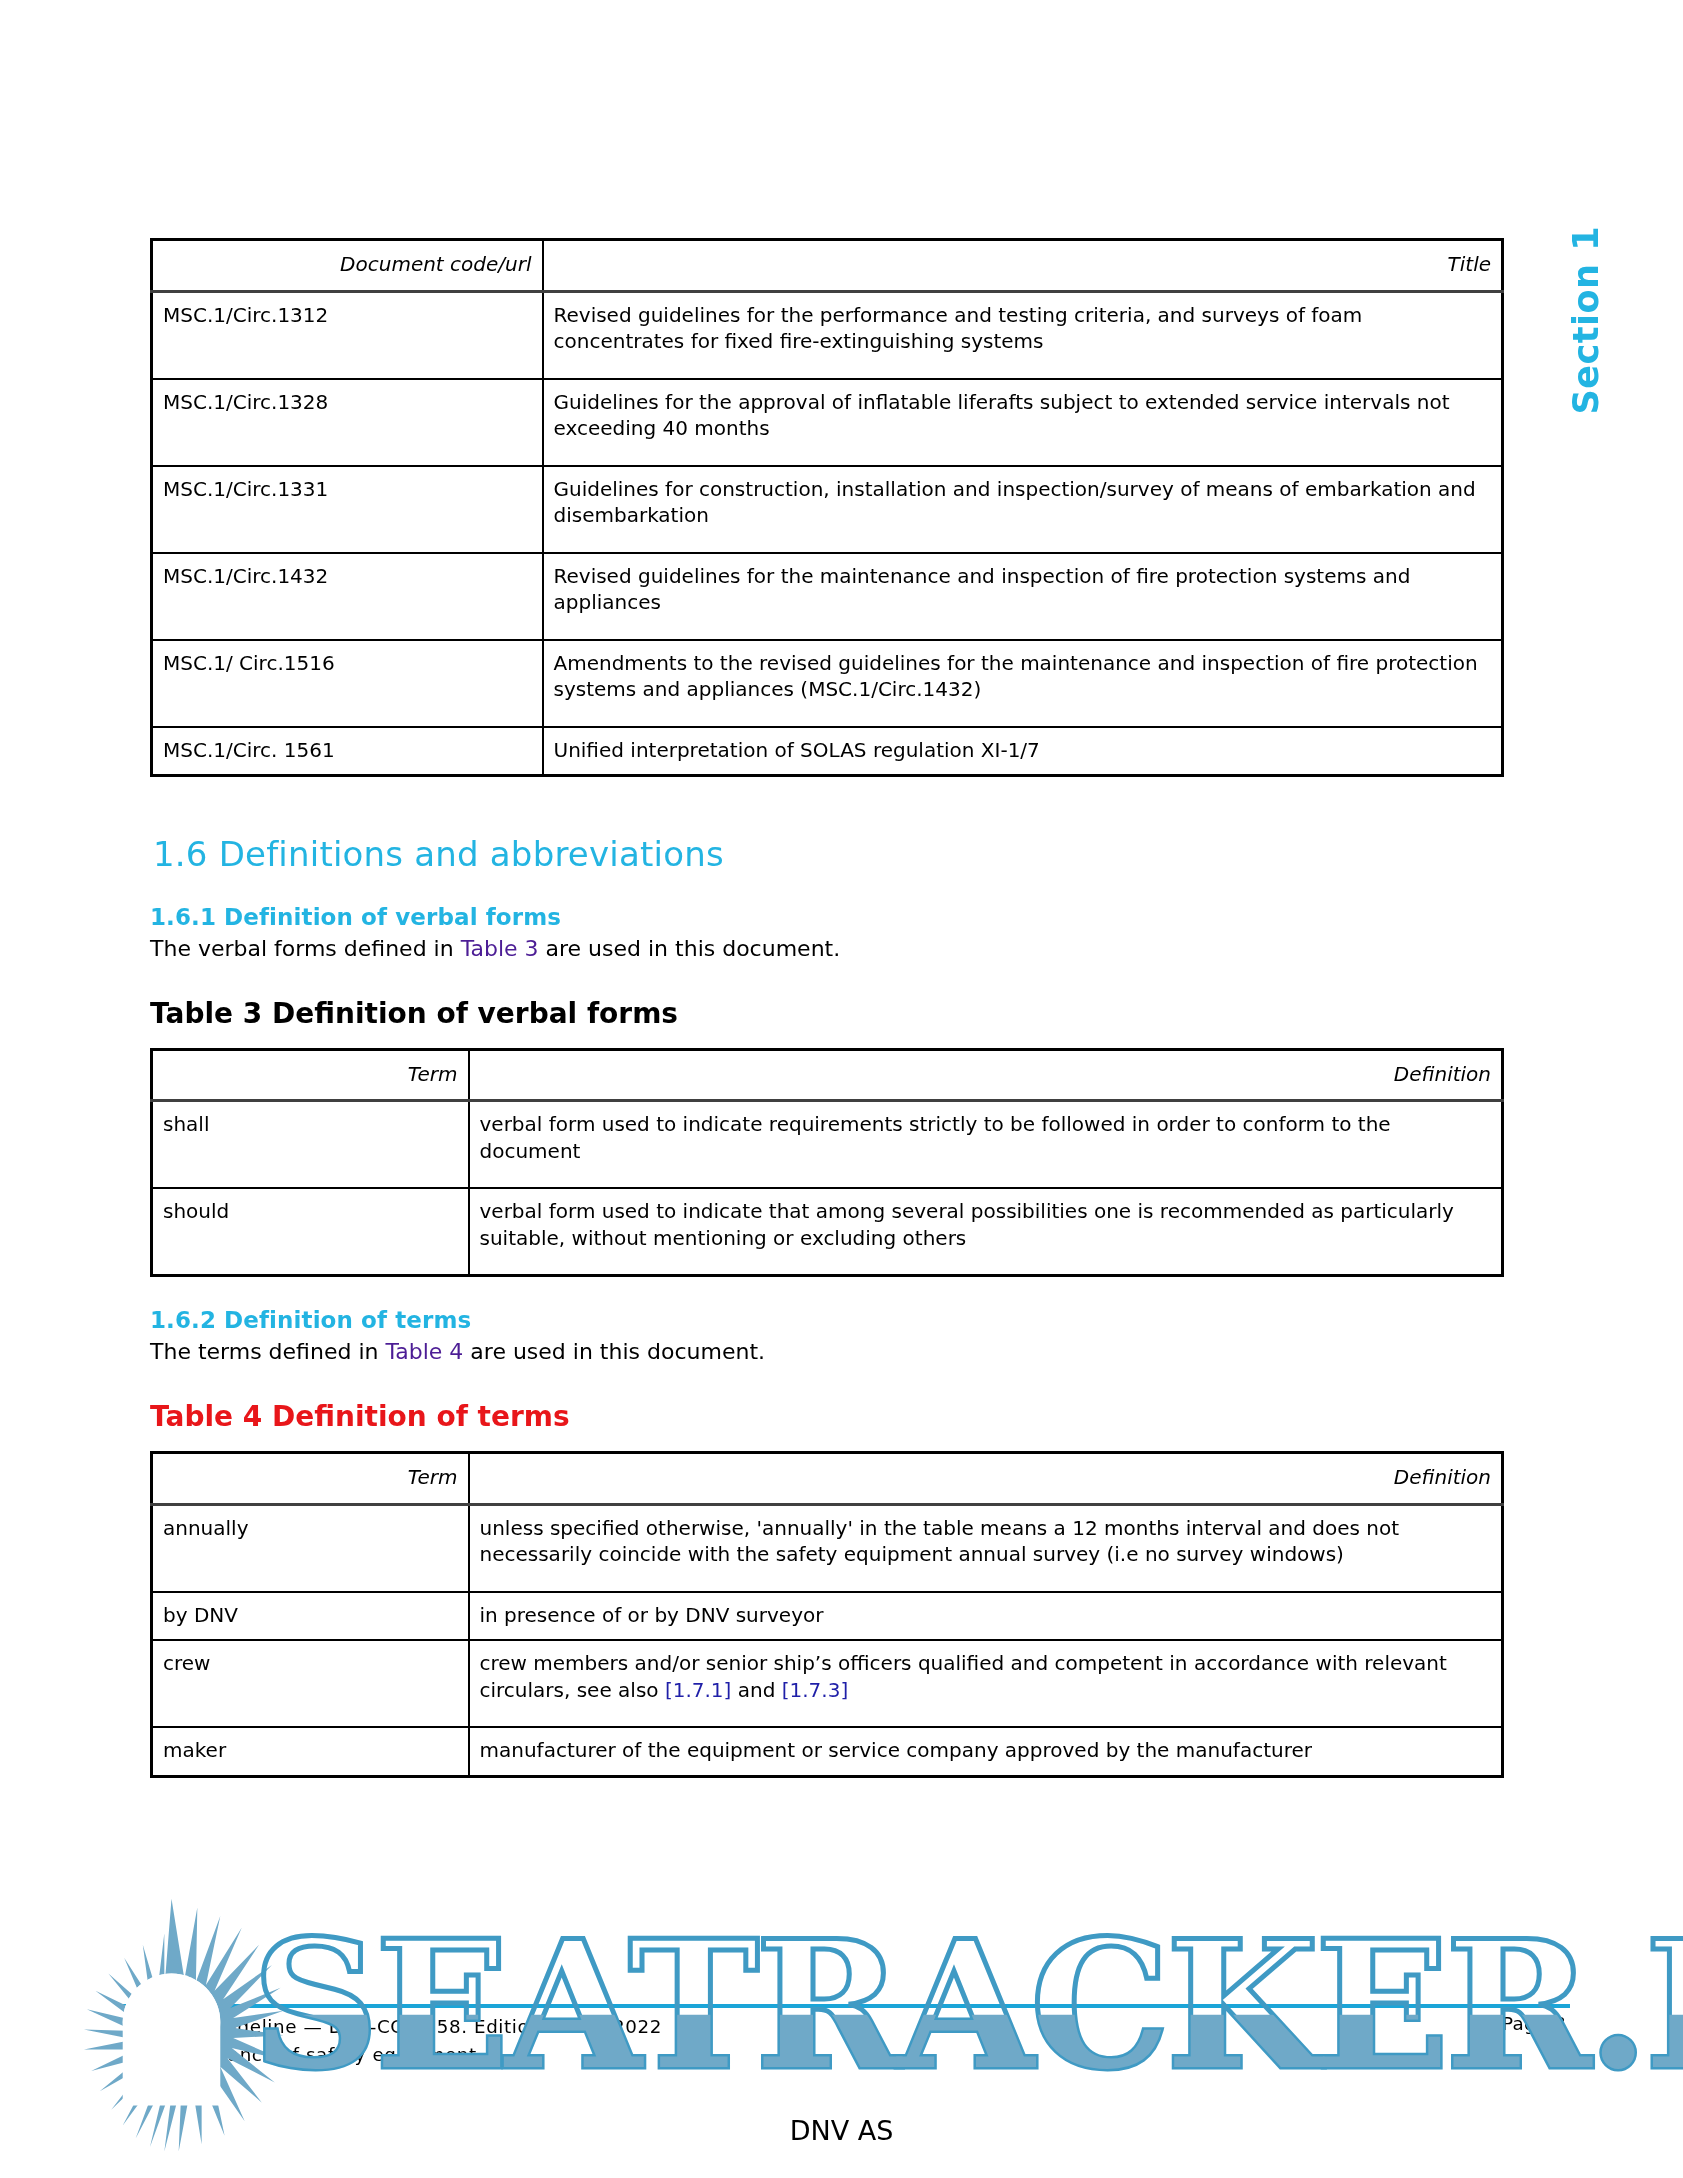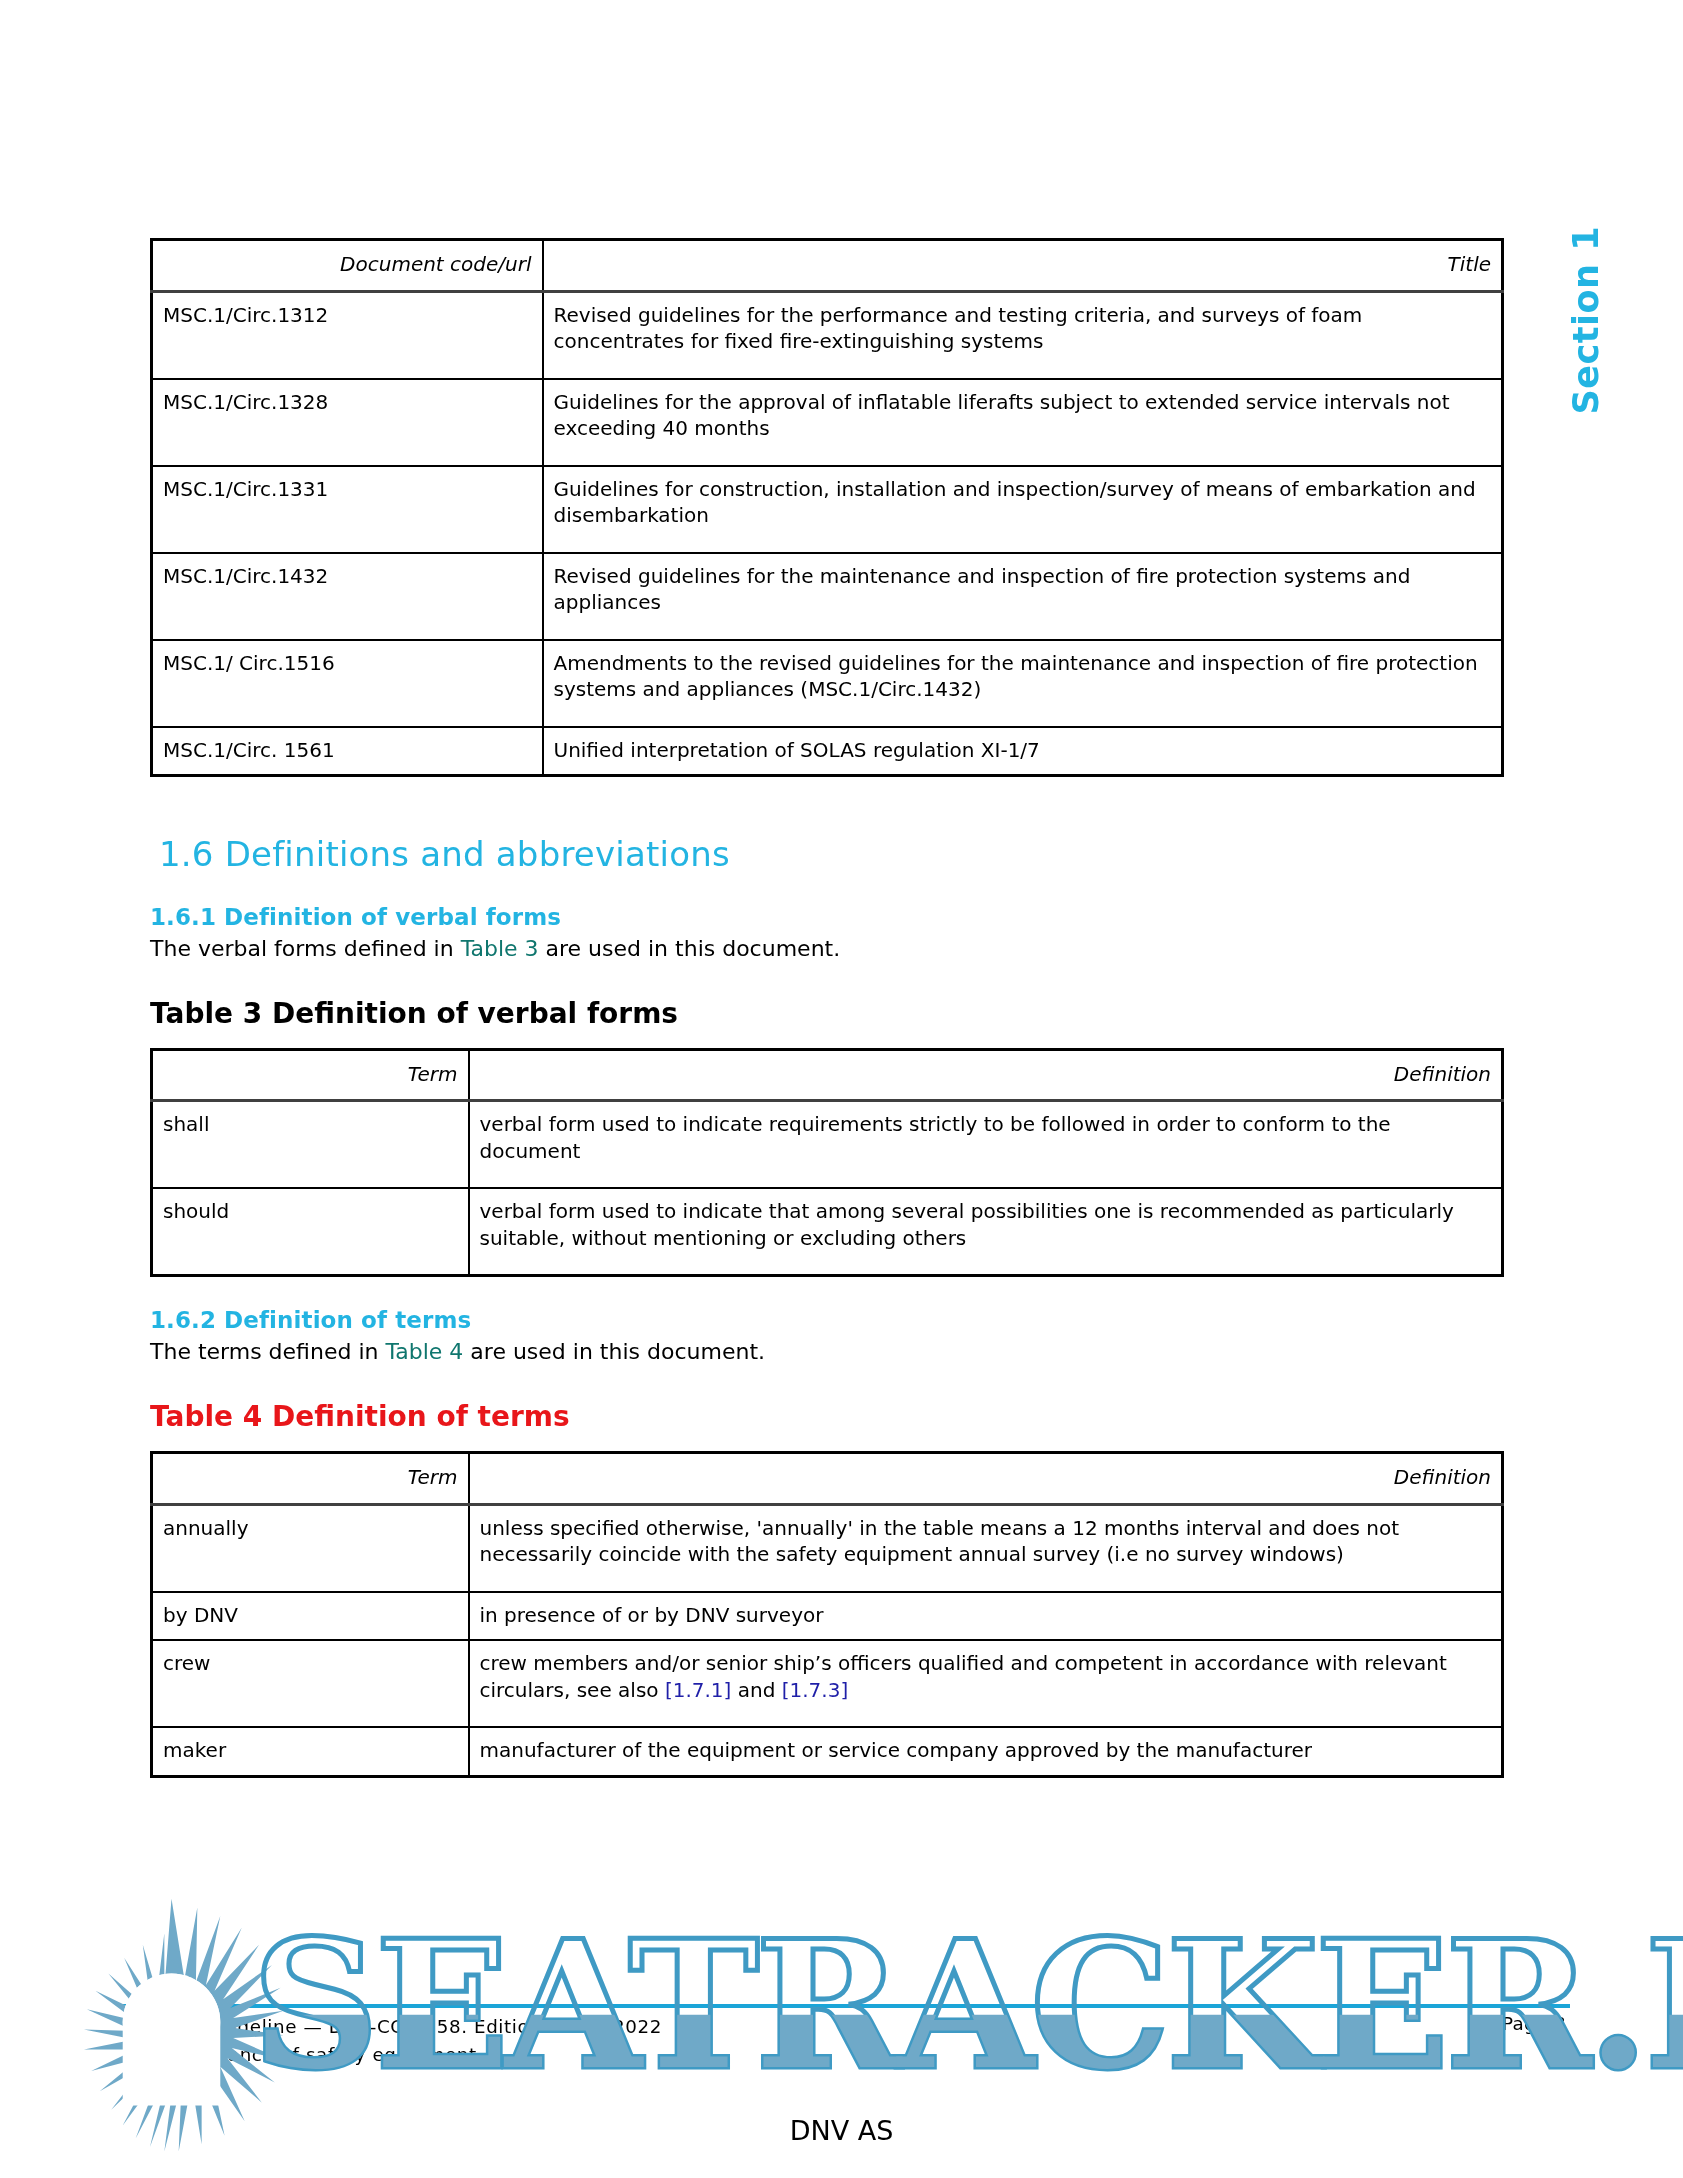--- a/index.html
+++ b/index.html
@@ -73,34 +73,34 @@
     color: #000000;
   }
   .col-code { width: 391px; }
   .col-term { width: 317px; }
 
   a.link, .link {
     color: #1f1fa8;
     text-decoration: none;
   }
   .link-bright {
-    color: #0f766e;
+    color: #4c1d95;
     text-decoration: none;
   }
 
   
   .r-tall td { height: 65px; }
   .r-short td { height: 22px; }
 
   
   h2.h-major {
     color: #23b4e2;
     font-size: 34px;
     font-weight: normal;
-    margin: 57px 0 0 9px;
+    margin: 57px 0 0 3px;
     letter-spacing: 0.2px;
   }
   h3.h-minor {
     color: #23b4e2;
     font-size: 23px;
     font-weight: bold;
     margin: 30px 0 0 0;
     letter-spacing: 0.1px;
   }
   p.body-text {

